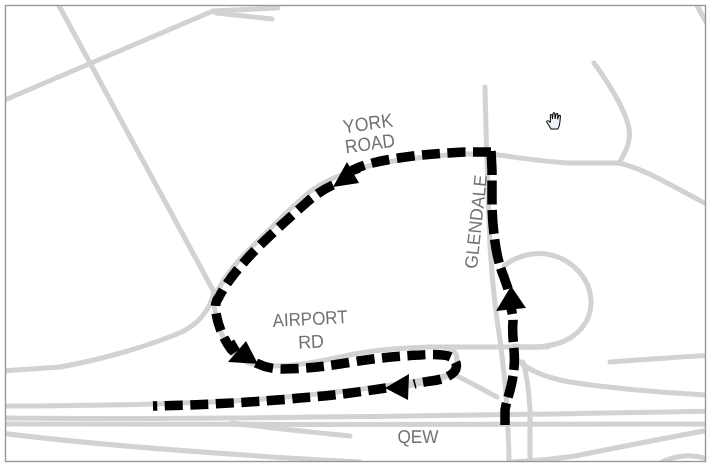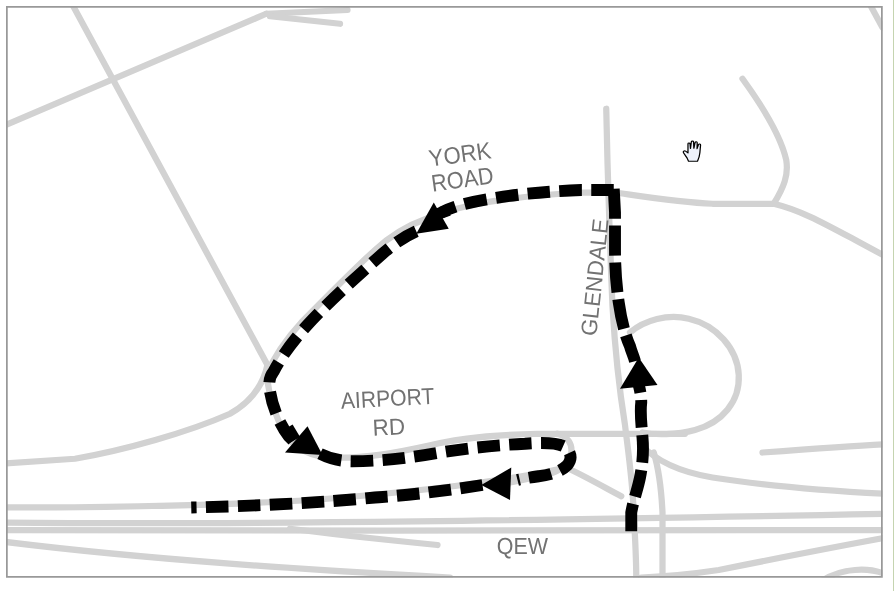--- a/index.html
+++ b/index.html
@@ -1,16 +1,16 @@
 <!DOCTYPE html>
 <html><head>
 <meta charset="utf-8">
 <style>
   html,body{margin:0;padding:0;background:#fff;}
-  .wrap{width:715px;height:473px;position:relative;overflow:hidden;background:#4d7c0f;}
+  .wrap{width:715px;height:473px;position:relative;overflow:hidden;background:#eab308;}
   svg{display:block;}
   text{font-family:"Liberation Sans",sans-serif;fill:#727272;text-rendering:geometricPrecision;}
 </style>
 </head>
 <body>
 <div class="wrap">
 <svg width="715" height="473" viewBox="0 0 715 473">
   <defs>
     <clipPath id="frame">
           <rect x="5" y="5" width="701" height="457"></rect>

